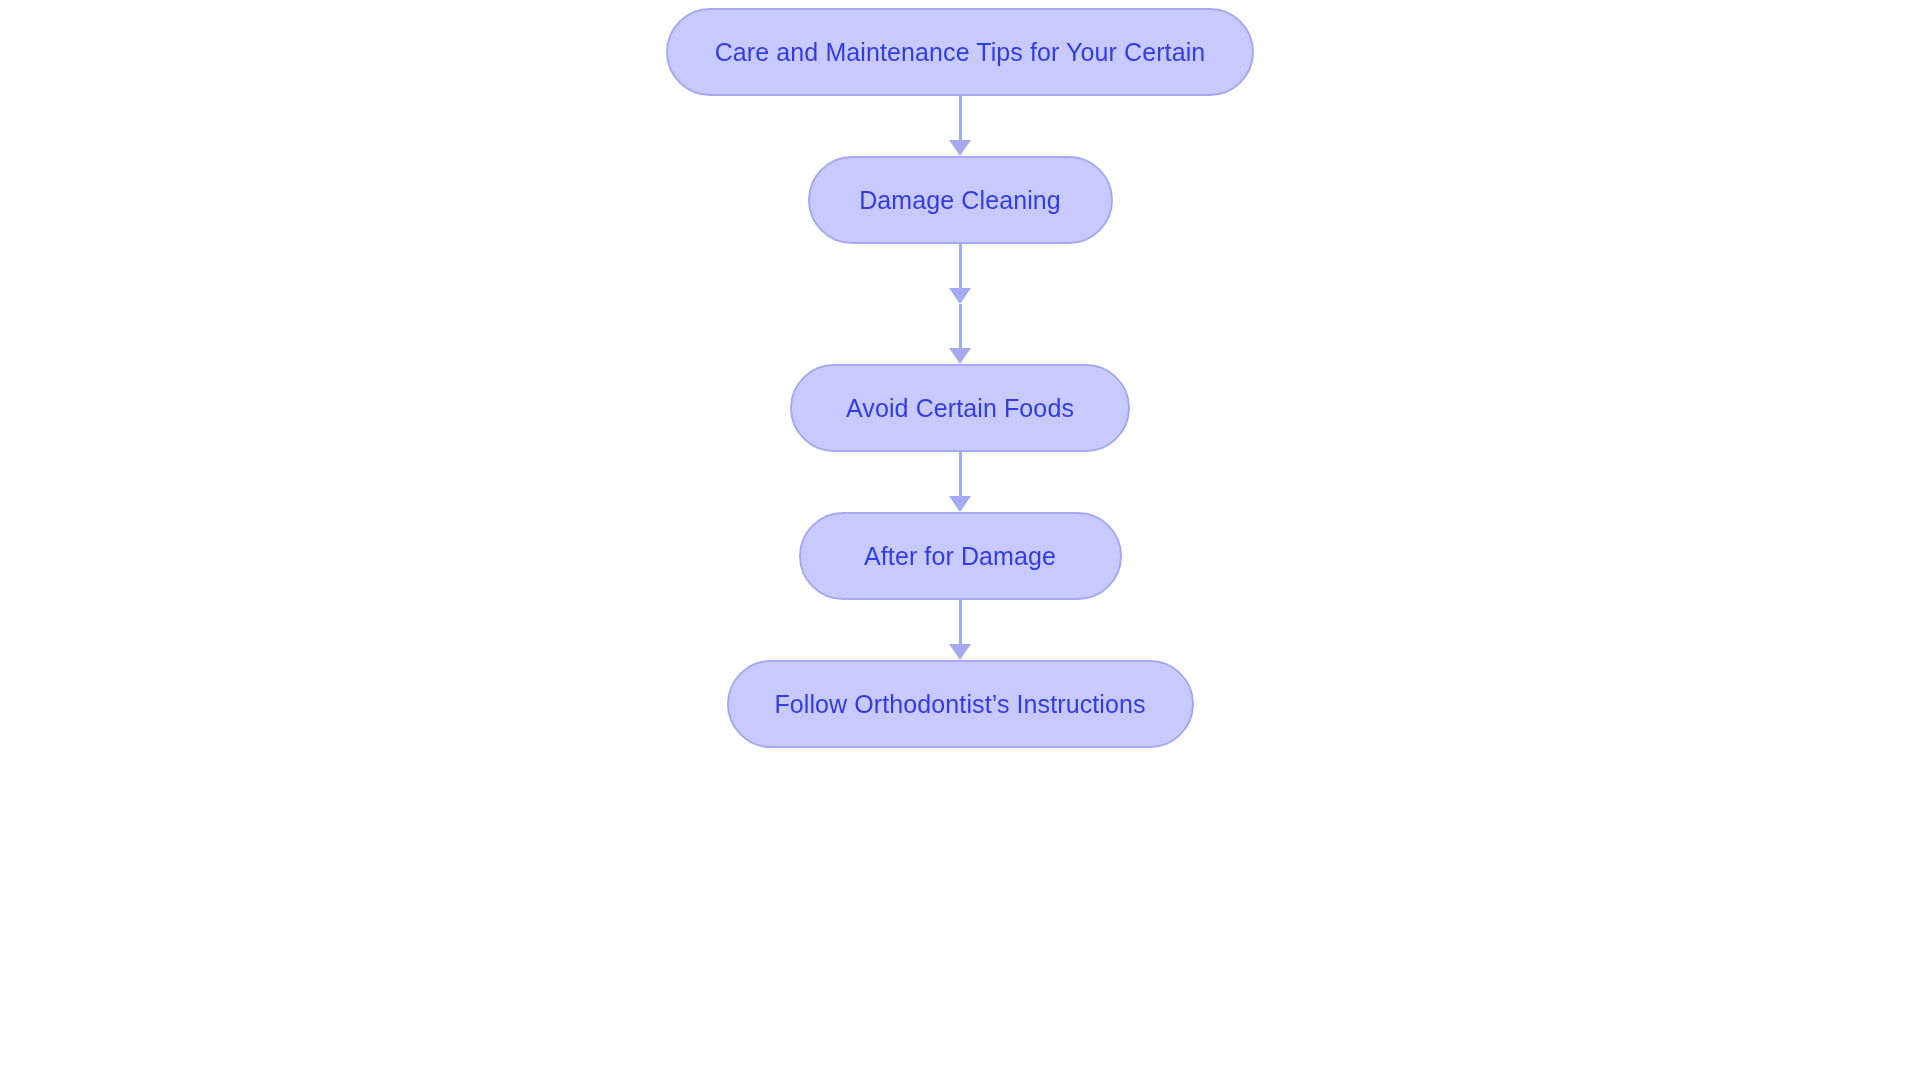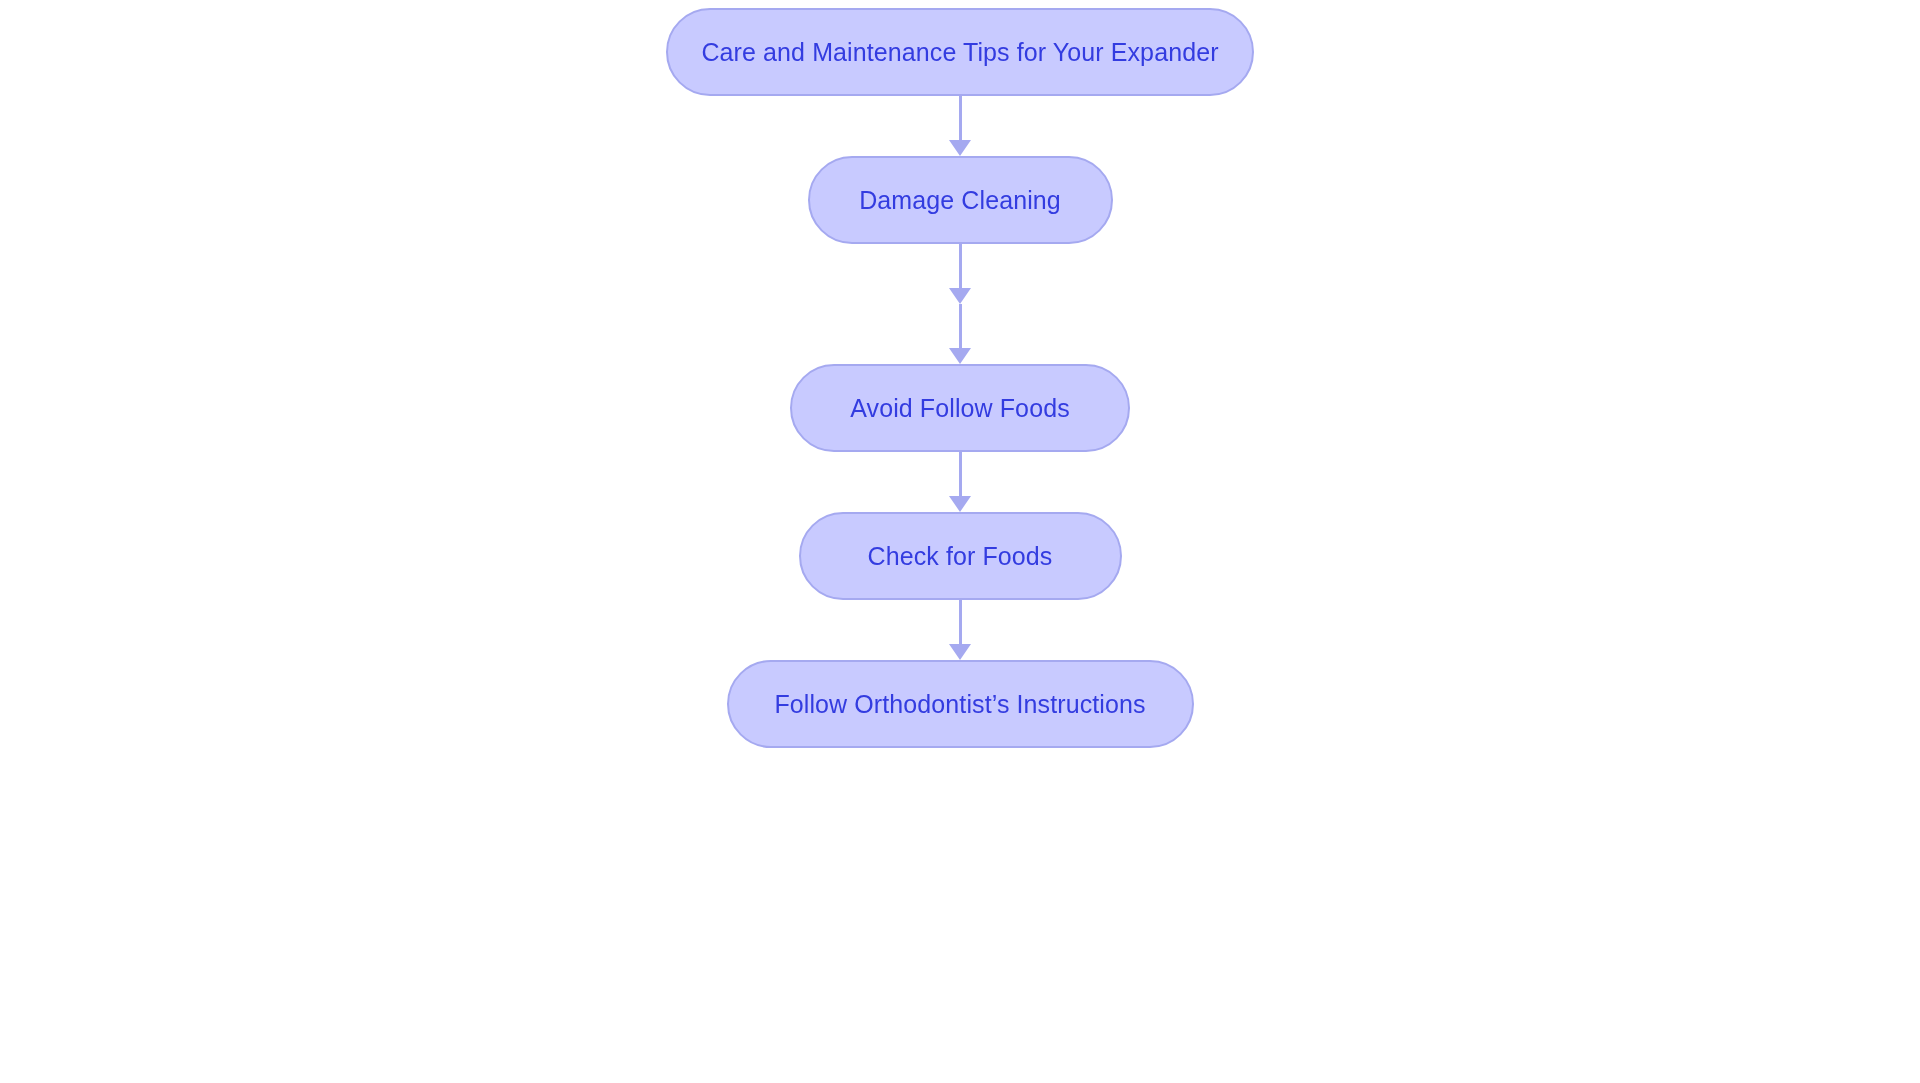--- a/index.html
+++ b/index.html
@@ -92,21 +92,21 @@
 </head>
 <body>
 
 <div id="flowchart-canvas">
 
   <div class="flow-column">
 
     <div class="top-pad"></div>
 
     <div class="node" style="width:588px;">
-      <span class="node-label">Care and Maintenance Tips for Your Expander</span>
+      <span class="node-label">Care and Maintenance Tips for Your Certain</span>
     </div>
 
     <div class="connector stage-gap-0">
       <div class="connector-line"></div>
       <div class="connector-arrowhead"></div>
     </div>
 
     <div class="node" style="width:305px;">
       <span class="node-label">Damage Cleaning</span>
     </div>
@@ -116,30 +116,30 @@
       <div class="connector-arrowhead"></div>
     </div>
 
 
     <div class="connector stage-gap-2">
       <div class="connector-line"></div>
       <div class="connector-arrowhead"></div>
     </div>
 
     <div class="node" style="width:340px;">
-      <span class="node-label">Avoid Follow Foods</span>
+      <span class="node-label">Avoid Certain Foods</span>
     </div>
 
     <div class="connector stage-gap-3">
       <div class="connector-line"></div>
       <div class="connector-arrowhead"></div>
     </div>
 
     <div class="node" style="width:323px;">
-      <span class="node-label">Check for Foods</span>
+      <span class="node-label">After for Damage</span>
     </div>
 
     <div class="connector stage-gap-4">
       <div class="connector-line"></div>
       <div class="connector-arrowhead"></div>
     </div>
 
     <div class="node" style="width:467px;align-items:center;">
       <span class="node-label">Follow Orthodontist’s Instructions</span>
     </div>

